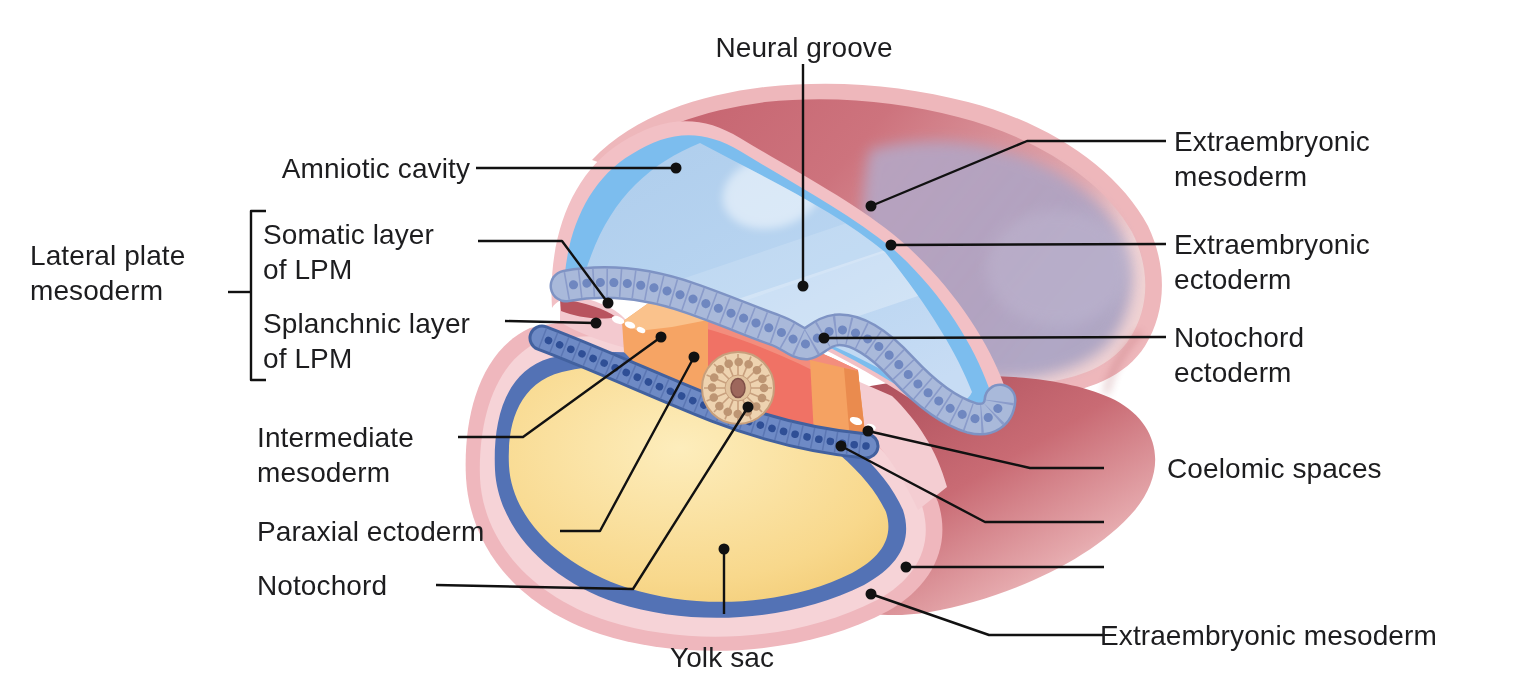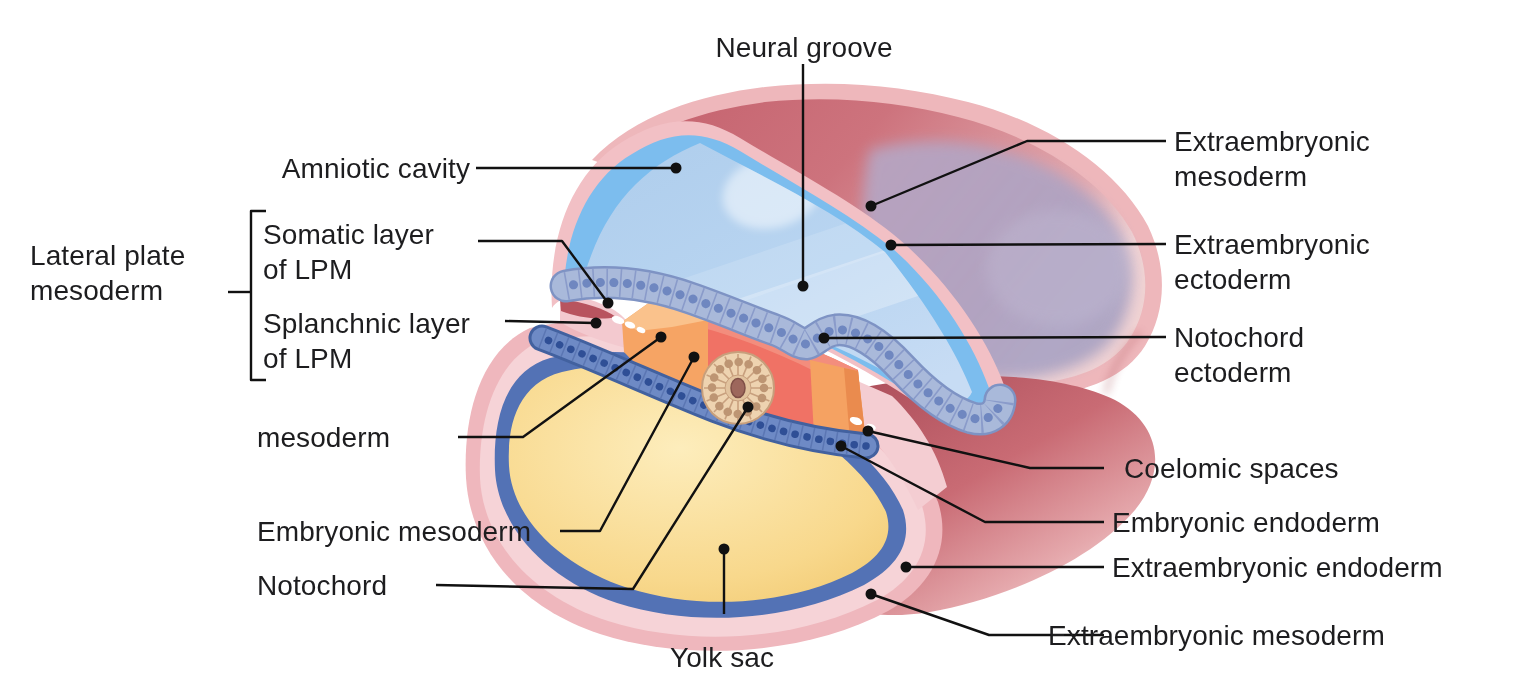--- a/index.html
+++ b/index.html
@@ -231,25 +231,26 @@
   <div>Somatic layer</div>
   <div>of LPM</div>
 </div>
 
 <div class="label" style="left:263px;top:306px">
   <div>Splanchnic layer</div>
   <div>of LPM</div>
 </div>
 
 <div class="label" style="left:257px;top:420px">
+  <div>Intermediate</div>
   <div>mesoderm</div>
 </div>
 
 <div class="label" style="left:257px;top:514px">
-  <div>Embryonic mesoderm</div>
+  <div>Paraxial ectoderm</div>
 </div>
 
 <div class="label" style="left:257px;top:568px">
   <div>Notochord</div>
 </div>
 
 <div class="label center" style="left:722px;top:640px">
   <div>Yolk sac</div>
 </div>
 
@@ -261,28 +262,22 @@
 <div class="label" style="left:1174px;top:227px">
   <div>Extraembryonic</div>
   <div>ectoderm</div>
 </div>
 
 <div class="label" style="left:1174px;top:320px">
   <div>Notochord</div>
   <div>ectoderm</div>
 </div>
 
-<div class="label" style="left:1124px;top:451px">
+<div class="label" style="left:1167px;top:451px">
   <div>Coelomic spaces</div>
 </div>
 
-<div class="label" style="left:1112px;top:505px">
-  <div>Embryonic endoderm</div>
-</div>
-
-<div class="label" style="left:1112px;top:550px">
-  <div>Extraembryonic endoderm</div>
-</div>
-
-<div class="label" style="left:1048px;top:618px">
+
+
+<div class="label" style="left:1100px;top:618px">
   <div>Extraembryonic mesoderm</div>
 </div>
 </div>
 
 </body></html>

